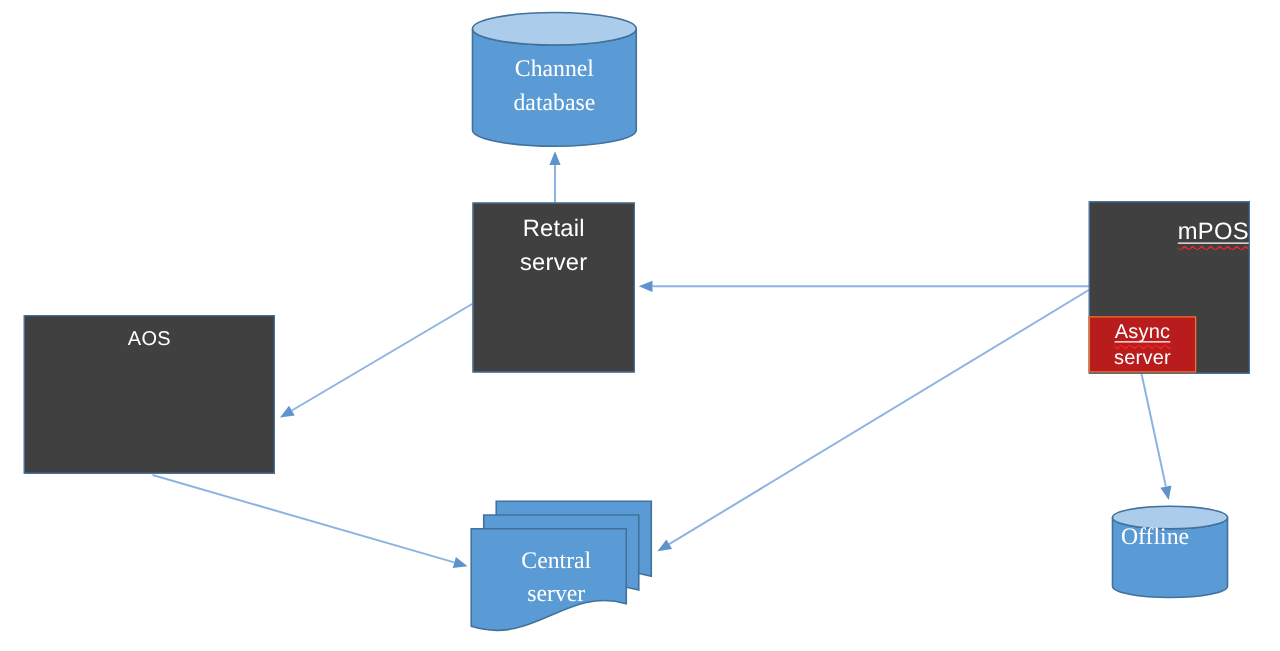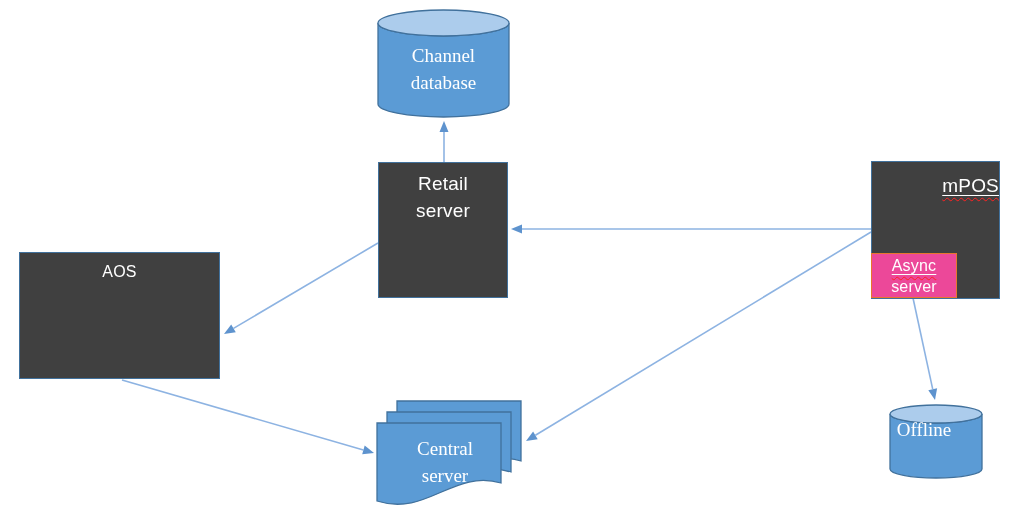--- a/index.html
+++ b/index.html
@@ -34,21 +34,21 @@
     pointer-events: none;
     font-family: Liberation Serif, serif;
   }
   .overlay-label span { display: block; }
 
   #node-aos .node-label { margin-top: 5px; font-size: 16px; }
   #node-retail-server .node-label { margin-top: 7px; }
   #node-mpos .node-label { margin-top: 10px; }
 
   #node-async-client {
-    background: #ec4899;
+    background: #b91c1c;
     border: 1px solid #e8762c;
   }
   #node-async-client .node-label { margin-top: 1px; font-size: 16px; line-height: 21px; }
 
   
   .squiggle {
     text-decoration: underline wavy #ff2222;
     text-decoration-thickness: 1px;
     text-underline-offset: 5px;
   }

